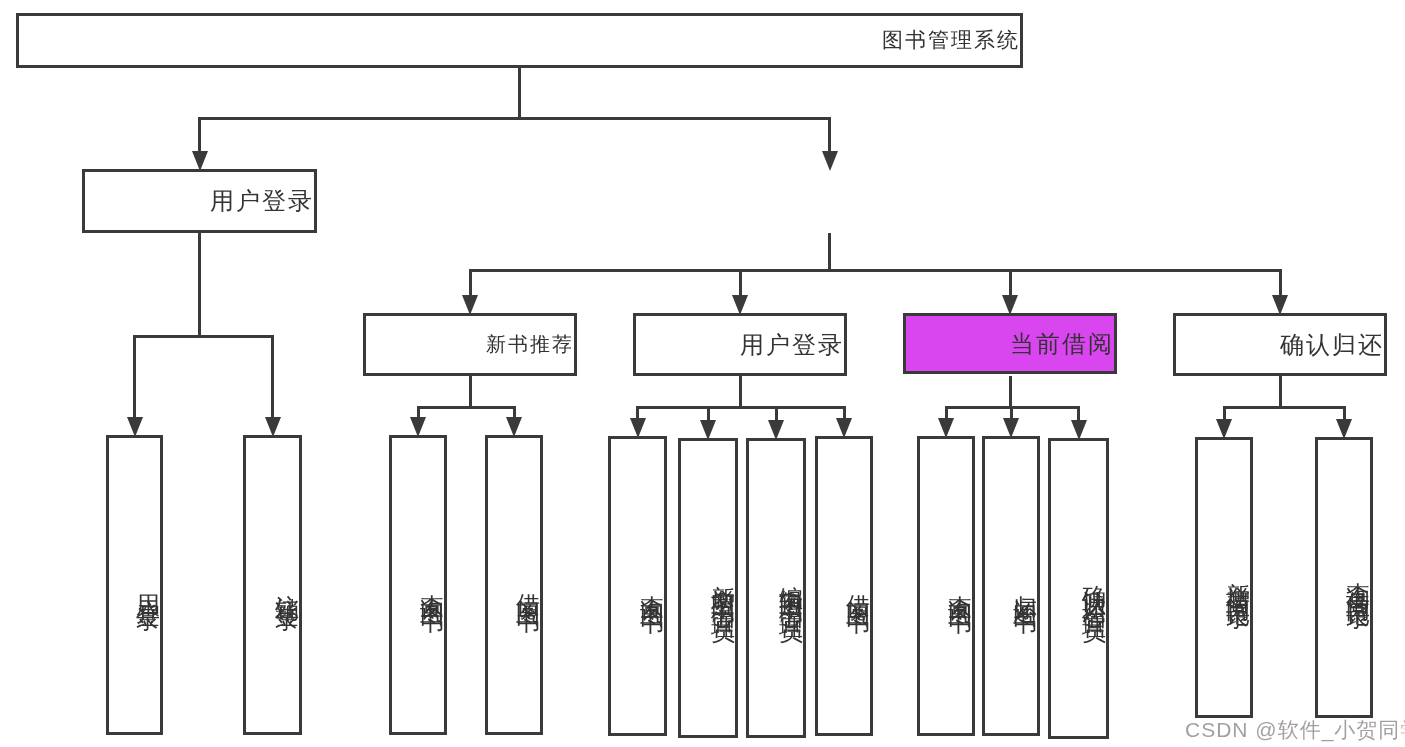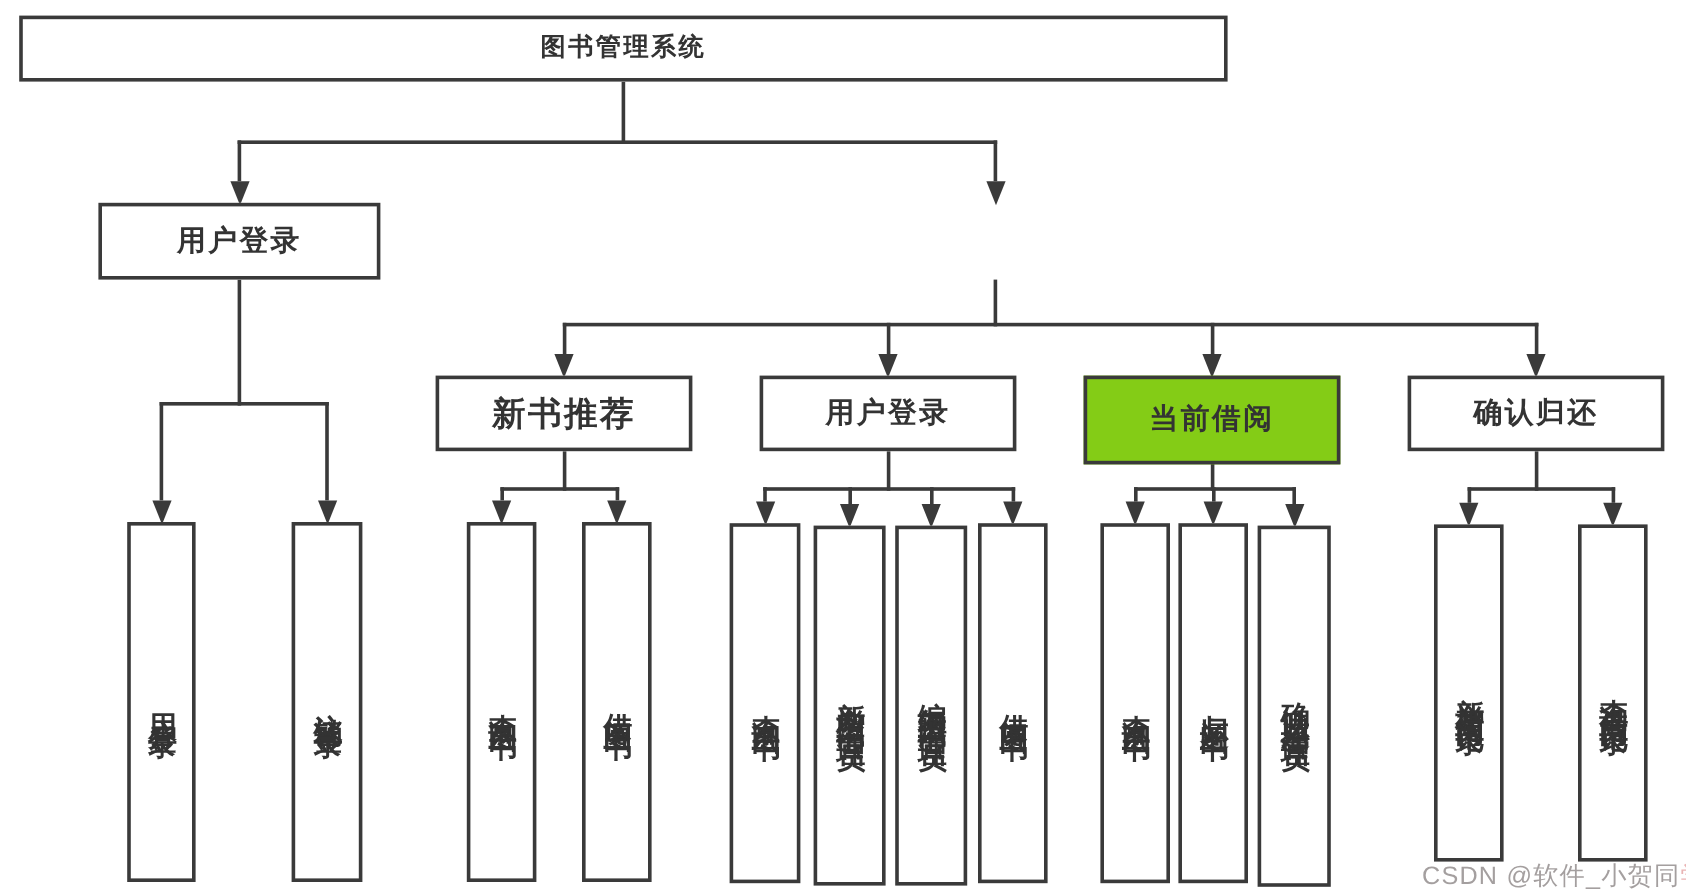--- a/index.html
+++ b/index.html
@@ -10,24 +10,23 @@
     background:#ffffff;
     overflow:hidden;
   }
   .node{
     position:absolute;
     box-sizing:border-box;
     background:#ffffff;
     border:3px solid #3a3a3a;
     display:flex;
     align-items:center;
-    justify-content:center;
+    justify-content:flex-end;
     color:#333333;
     z-index:2;
-    font-weight:bold;
   }
   .node .lbl{
     line-height:1.25;
     white-space:nowrap;
     letter-spacing:2px;
   }
   .node.vertical .lbl{
     writing-mode:vertical-rl;
     text-orientation:mixed;
     letter-spacing:5px;
@@ -60,26 +59,26 @@
 <body>
 
 <div id="canvas" style="background: rgb(255, 255, 255);">
     <div class="node" style="left: 16px; top: 13px; width: 1007px; height: 55px; border-color: rgb(58, 58, 58); background: rgb(255, 255, 255); color: rgb(51, 51, 51);">
       <span class="lbl" style="font-size: 21px;">图书管理系统</span>
     </div>
     <div class="node" style="left: 82px; top: 169px; width: 235px; height: 64px; border-color: rgb(58, 58, 58); background: rgb(255, 255, 255); color: rgb(51, 51, 51);">
       <span class="lbl" style="font-size: 24px;">用户登录</span>
     </div>
     <div class="node" style="left: 363px; top: 313px; width: 214px; height: 63px; border-color: rgb(58, 58, 58); background: rgb(255, 255, 255); color: rgb(51, 51, 51);">
-      <span class="lbl" style="font-size: 28px;">新书推荐</span>
+      <span class="lbl" style="font-size: 20px;">新书推荐</span>
     </div>
     <div class="node" style="left: 633px; top: 313px; width: 214px; height: 63px; border-color: rgb(58, 58, 58); background: rgb(255, 255, 255); color: rgb(51, 51, 51);">
       <span class="lbl" style="font-size: 24px;">用户登录</span>
     </div>
-    <div class="node" style="left: 903px; top: 313px; width: 214px; height: 74px; border-color: rgb(58, 58, 58); background: #84cc16; color: rgb(51, 51, 51);">
+    <div class="node" style="left: 903px; top: 313px; width: 214px; height: 61px; border-color: rgb(58, 58, 58); background: #d946ef; color: rgb(51, 51, 51);">
       <span class="lbl" style="font-size: 24px;">当前借阅</span>
     </div>
     <div class="node" style="left: 1173px; top: 313px; width: 214px; height: 63px; border-color: rgb(58, 58, 58); background: rgb(255, 255, 255); color: rgb(51, 51, 51);">
       <span class="lbl" style="font-size: 24px;">确认归还</span>
     </div>
     <div class="node vertical" style="left: 106px; top: 435px; width: 57px; height: 300px; border-color: rgb(58, 58, 58); background: rgb(255, 255, 255); color: rgb(51, 51, 51);">
       <span class="lbl" style="font-size: 24px;">用户登录</span>
     </div>
     <div class="node vertical" style="left: 243px; top: 435px; width: 59px; height: 300px; border-color: rgb(58, 58, 58); background: rgb(255, 255, 255); color: rgb(51, 51, 51);">
       <span class="lbl" style="font-size: 24px;">注销登录</span>

